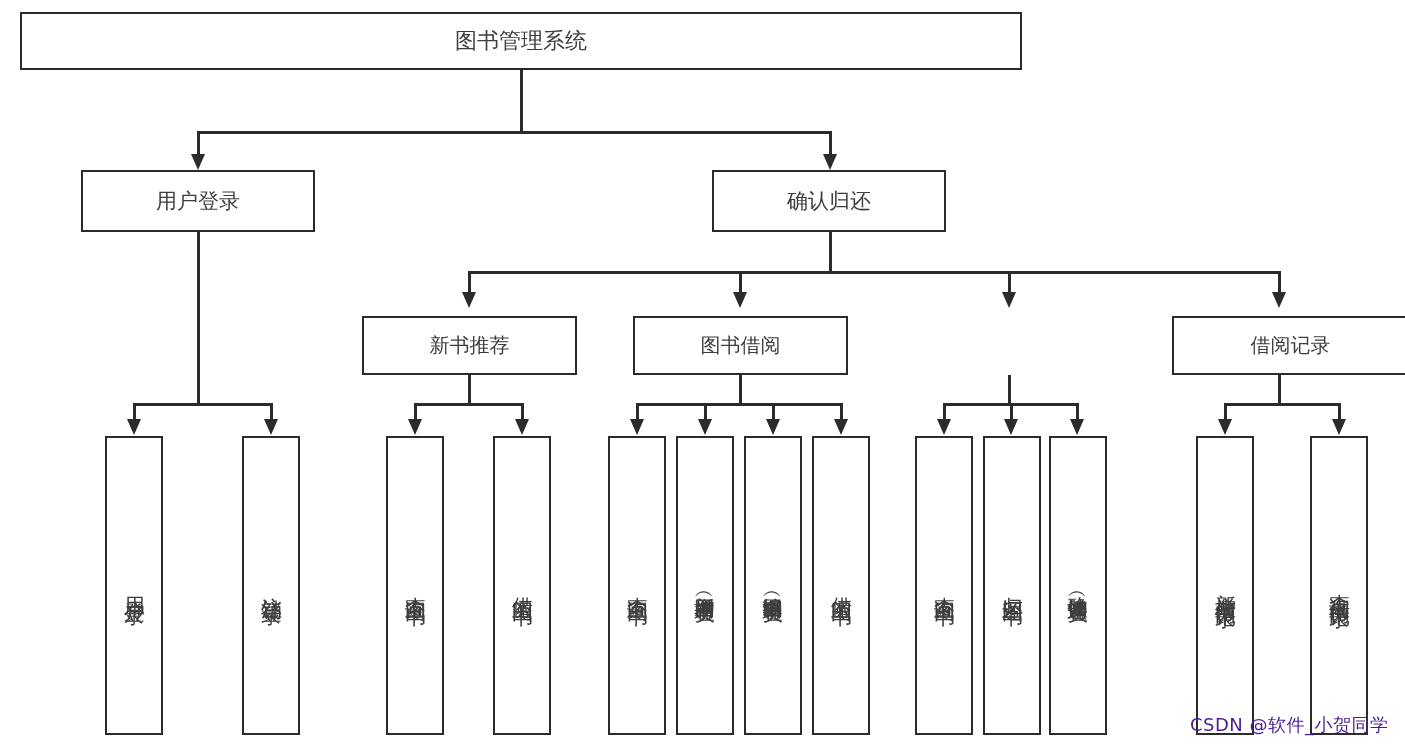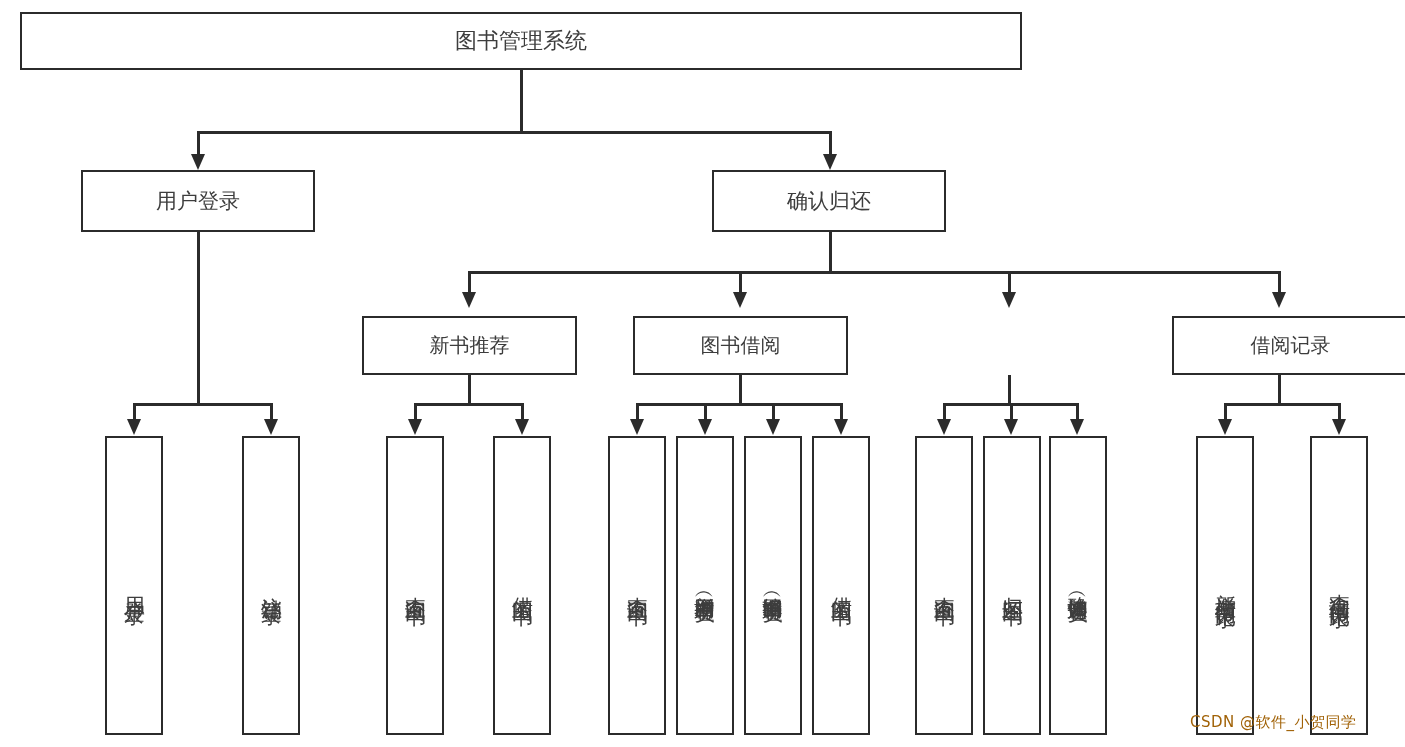--- a/index.html
+++ b/index.html
@@ -74,22 +74,22 @@
     width: 0;
     height: 0;
     border-left: 7px solid transparent;
     border-right: 7px solid transparent;
     border-top: 16px solid #2b2b2b;
   }
 
   
   #watermark {
     position: absolute;
-    color: #a16207;
-    font-size: 15px;
+    color: #4c1d95;
+    font-size: 18px;
     letter-spacing: 0.5px;
     white-space: nowrap;
     user-select: none;
   }
 </style>
 </head>
 <body>
 
 <div id="canvas">
 

